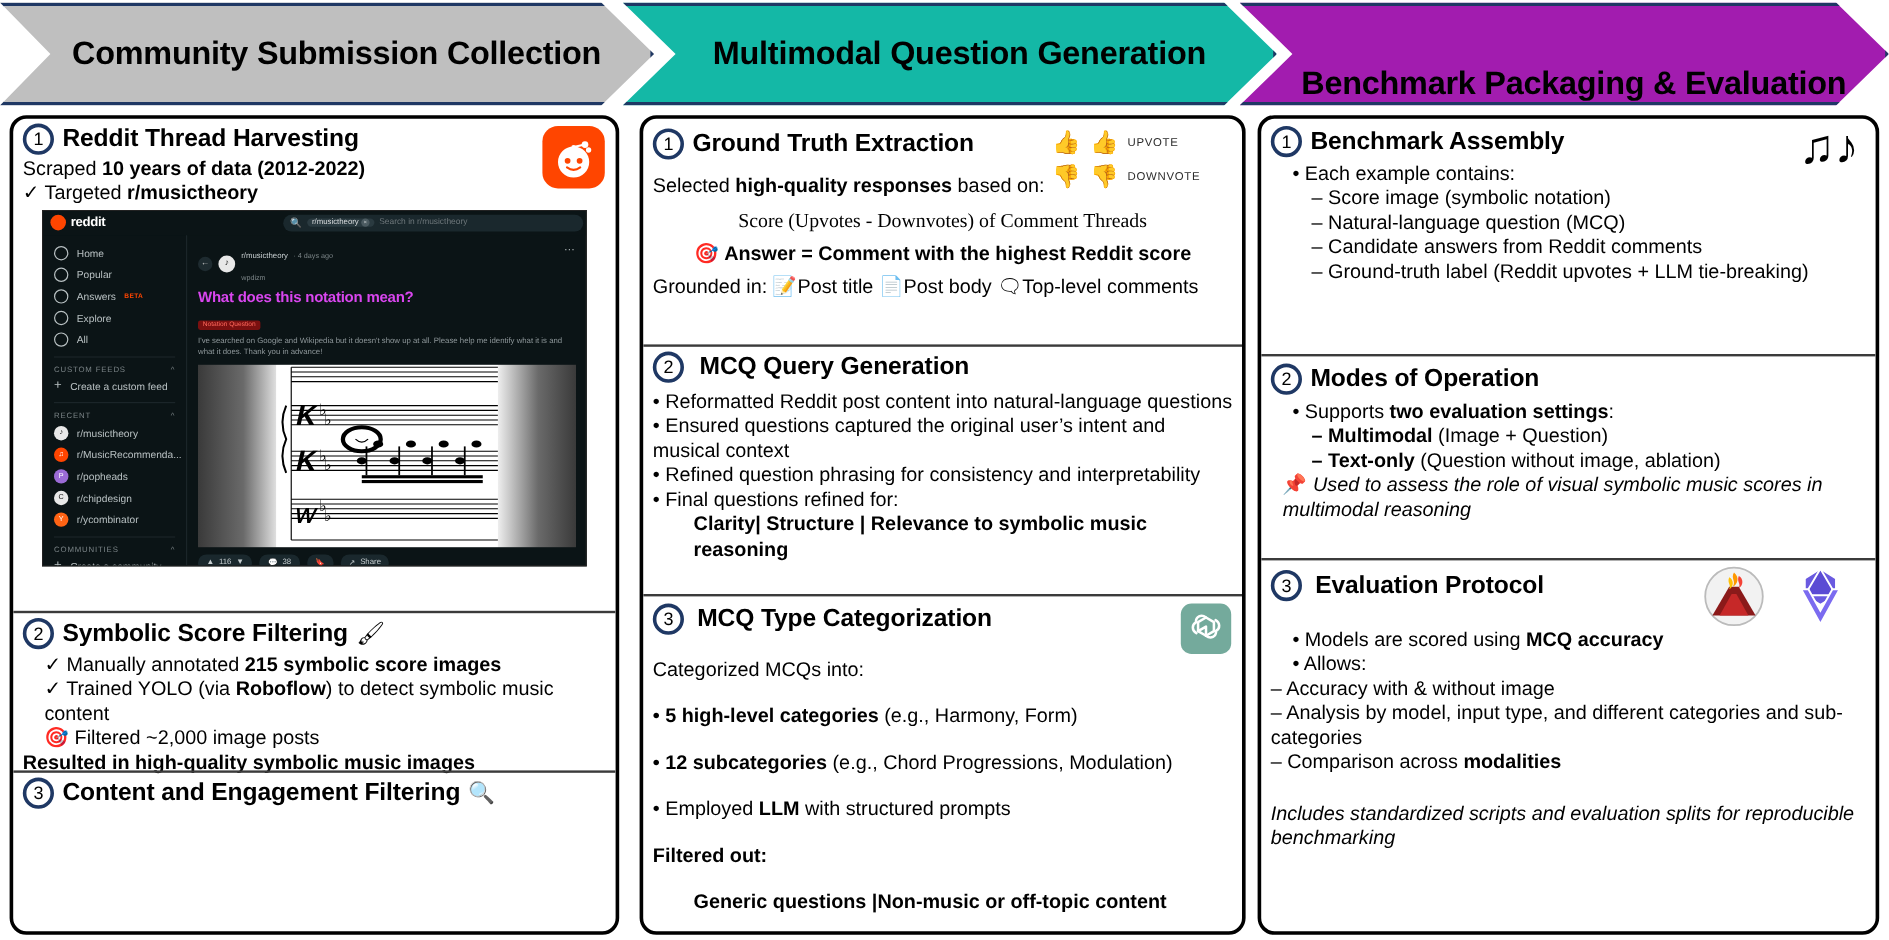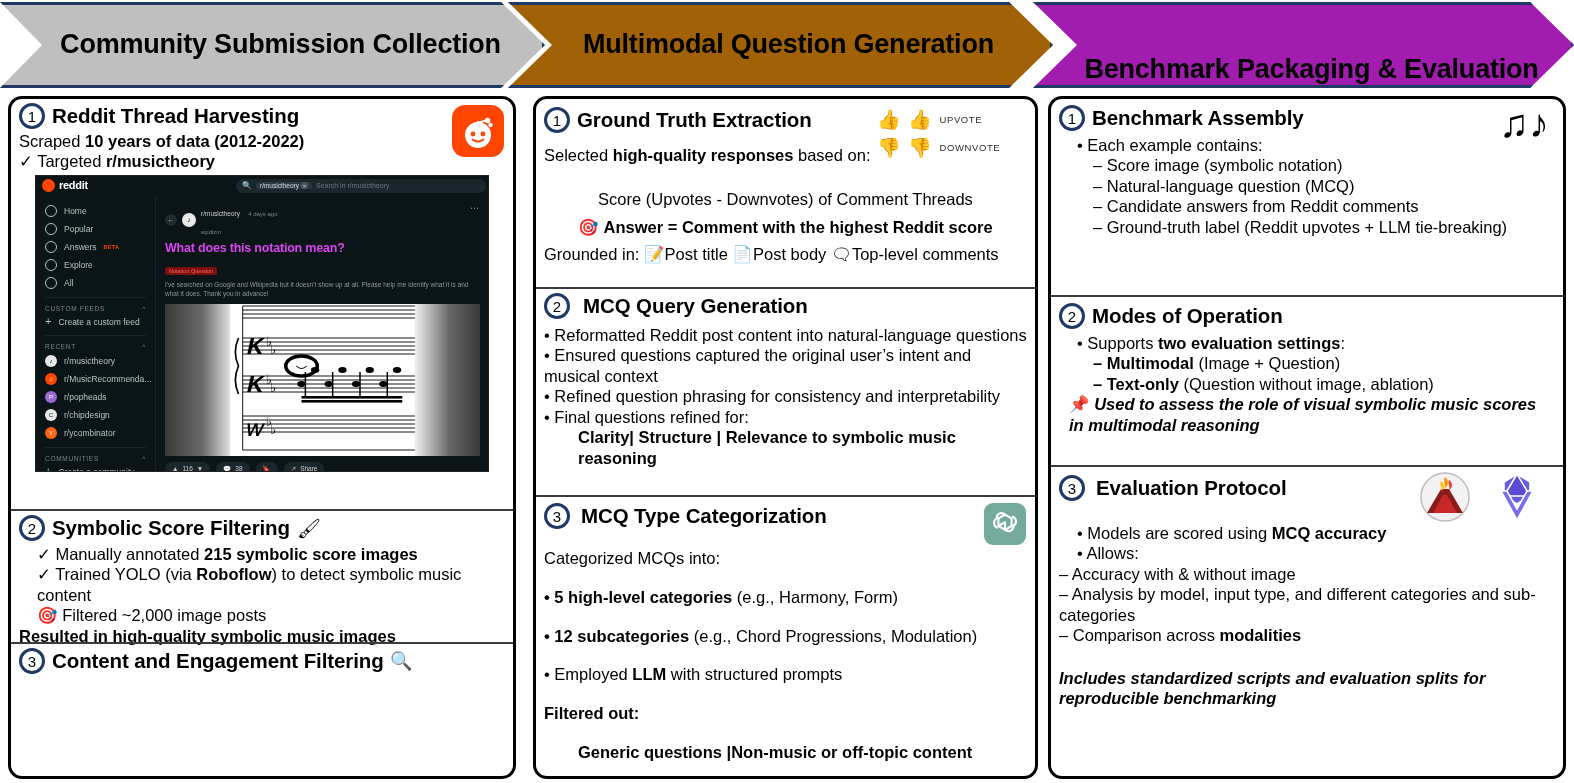--- a/index.html
+++ b/index.html
@@ -14,21 +14,21 @@
   
   .header-row { position: absolute; top: 0; left: 0; width: 1542px; height: 92px; }
   .chev {
     position: absolute; top: 2px; height: 86px;
     display: flex; align-items: center; justify-content: center;
     border: 3px solid #1F3864;
     clip-path: polygon(0 0, calc(100% - 44px) 0, 100% 50%, calc(100% - 44px) 100%, 0 100%, 44px 50%);
     text-align: center;
   }
   .chev-1 { left: 0px;    width: 545px; background: #BFBFBF; clip-path: polygon(0 0, calc(100% - 44px) 0, 100% 50%, calc(100% - 44px) 100%, 0 100%, 42px 50%); }
-  .chev-2 { left: 508px;  width: 545px; background: #a16207; }
+  .chev-2 { left: 519px;  width: 545px; background: #14b8a6; }
   .chev-3 { left: 1033px; width: 541px; background: #ED9121; }
   .chev-3 { background: #a21caf; align-items: flex-end; }
   .chev-title {
     font-weight: bold; font-size: 27px; line-height: 1.15; color: #000;
     letter-spacing: -0.2px; padding: 0 14px 0 30px;
   }
 
   
   .cols { position: absolute; top: 96px; left: 0; width: 1574px; height: 687px; }
   .col { position: absolute; top: 0; height: 683px; }
@@ -54,21 +54,21 @@
     font-size: 15px; font-weight: 500; line-height: 1;
   }
   .htxt { font-weight: bold; font-size: 20.5px; color: #000; letter-spacing: -0.1px; }
 
   .body { font-size: 16.5px; color: #000; line-height: 1.24; }
   .body b { font-weight: bold; }
   .ln { white-space: normal; }
   .ind1 { padding-left: 18px; }
   .ind2 { padding-left: 34px; }
   .ctr { text-align: center; }
-  .ital { font-style: italic; font-weight: bold; }
+  .ital { font-style: italic; font-weight: normal; }
 
   
   .ic { display: inline-block; vertical-align: -3px; }
 
   .reddit-logo {
     position: absolute; right: 9px; top: 6px;
     width: 52px; height: 52px; border-radius: 13px; background: #FF4500;
     display: flex; align-items: center; justify-content: center;
   }
 
@@ -426,21 +426,21 @@
 
           <div class="head">
             <div class="num">1</div>
             <div class="htxt">Ground Truth Extraction</div>
           </div>
 
           <div class="body" style="margin-top:12px;">
             <div class="ln">
               <span>Selected </span><b>high-quality responses</b><span> based on:</span>
             </div>
-            <div class="ln ctr" style="margin-top:24px;">Score (Upvotes - Downvotes) of Comment Threads</div>
+            <div class="ln ctr" style="margin-top:9px;font-family:Liberation Serif, serif;">Score (Upvotes - Downvotes) of Comment Threads</div>
             <div class="ln ctr" style="margin-top:7px;">
               <span>🎯</span>
               <b>Answer = Comment with the highest Reddit score</b>
             </div>
             <div class="ln" style="margin-top:7px;">
               <span>Grounded in: </span><span>📝</span><span>Post title</span>
               <span>📄</span><span>Post body</span>
               <span>🗨</span><span>Top-level comments</span>
             </div>
           </div>

